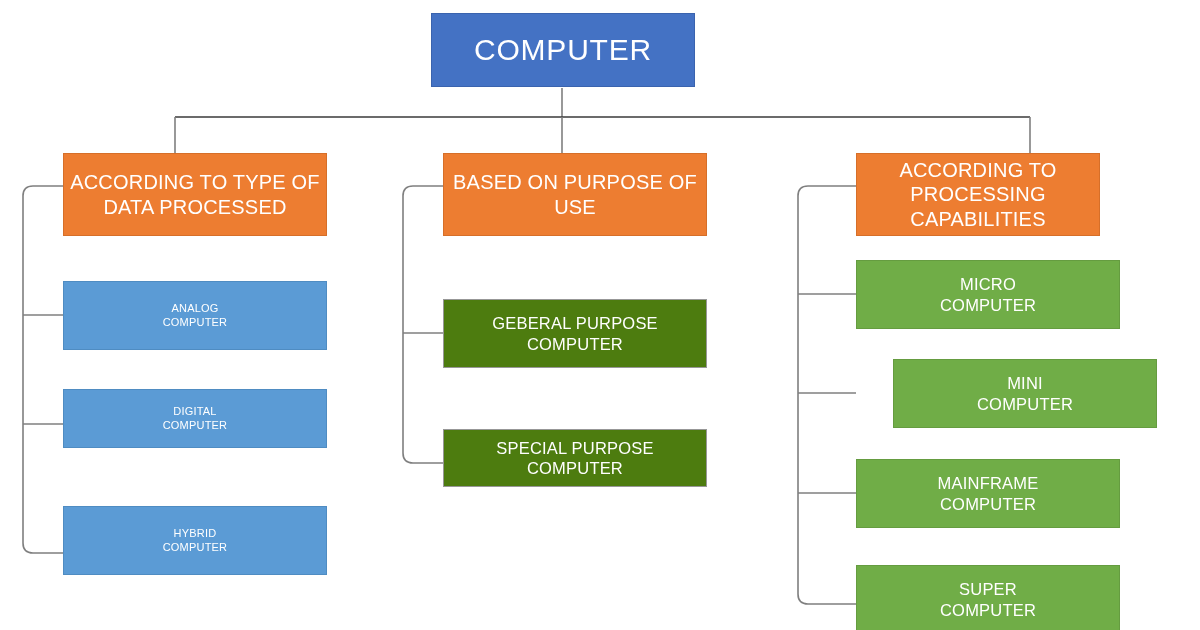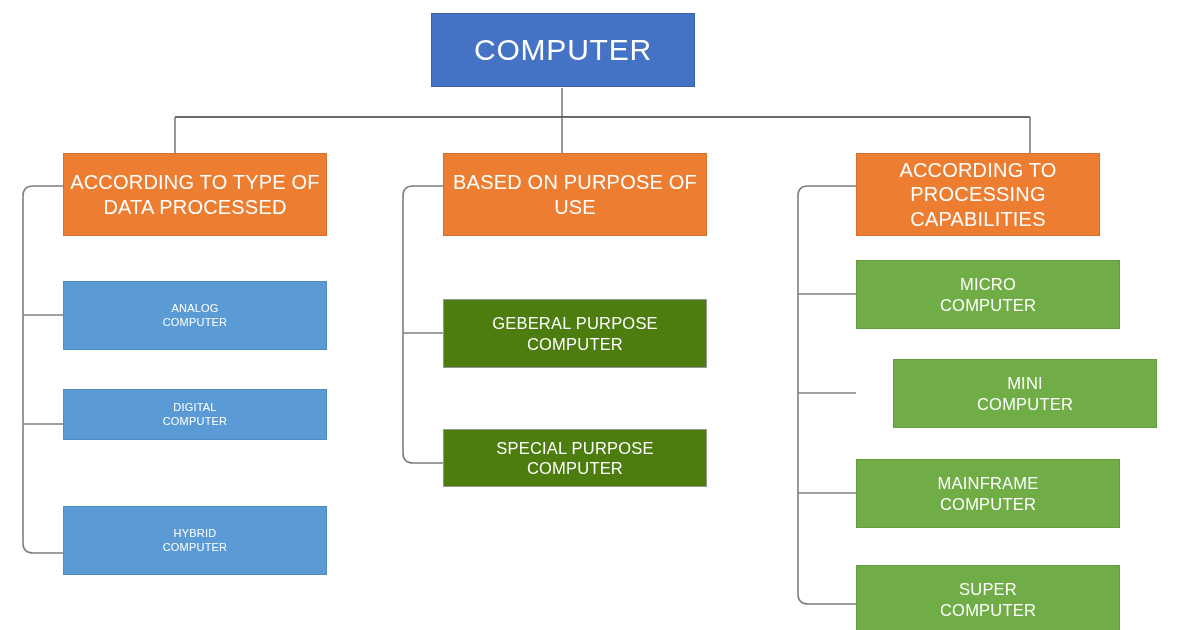--- a/index.html
+++ b/index.html
@@ -99,21 +99,21 @@
       <path d="M798,493 L856,493"></path>
     </g>
   </svg>
 
   <div class="node node-root" style="left:431px; top:13px; width:264px; height:74px;">COMPUTER</div>
 
   <div class="node node-category" style="left:63px; top:153px; width:264px; height:83px;">ACCORDING TO TYPE OF
 DATA PROCESSED</div>
   <div class="node node-blue" style="left:63px; top:281px; width:264px; height:69px;">ANALOG
 COMPUTER</div>
-  <div class="node node-blue" style="left:63px; top:389px; width:264px; height:51px;">DIGITAL
+  <div class="node node-blue" style="left:63px; top:389px; width:264px; height:59px;">DIGITAL
 COMPUTER</div>
   <div class="node node-blue" style="left:63px; top:506px; width:264px; height:69px;">HYBRID
 COMPUTER</div>
 
   <div class="node node-category" style="left:443px; top:153px; width:264px; height:83px;">BASED ON PURPOSE OF
 USE</div>
   <div class="node node-gray" style="left:443px; top:299px; width:264px; height:69px;">GEBERAL PURPOSE
 COMPUTER</div>
   <div class="node node-gray" style="left:443px; top:429px; width:264px; height:58px;">SPECIAL PURPOSE
 COMPUTER</div>

